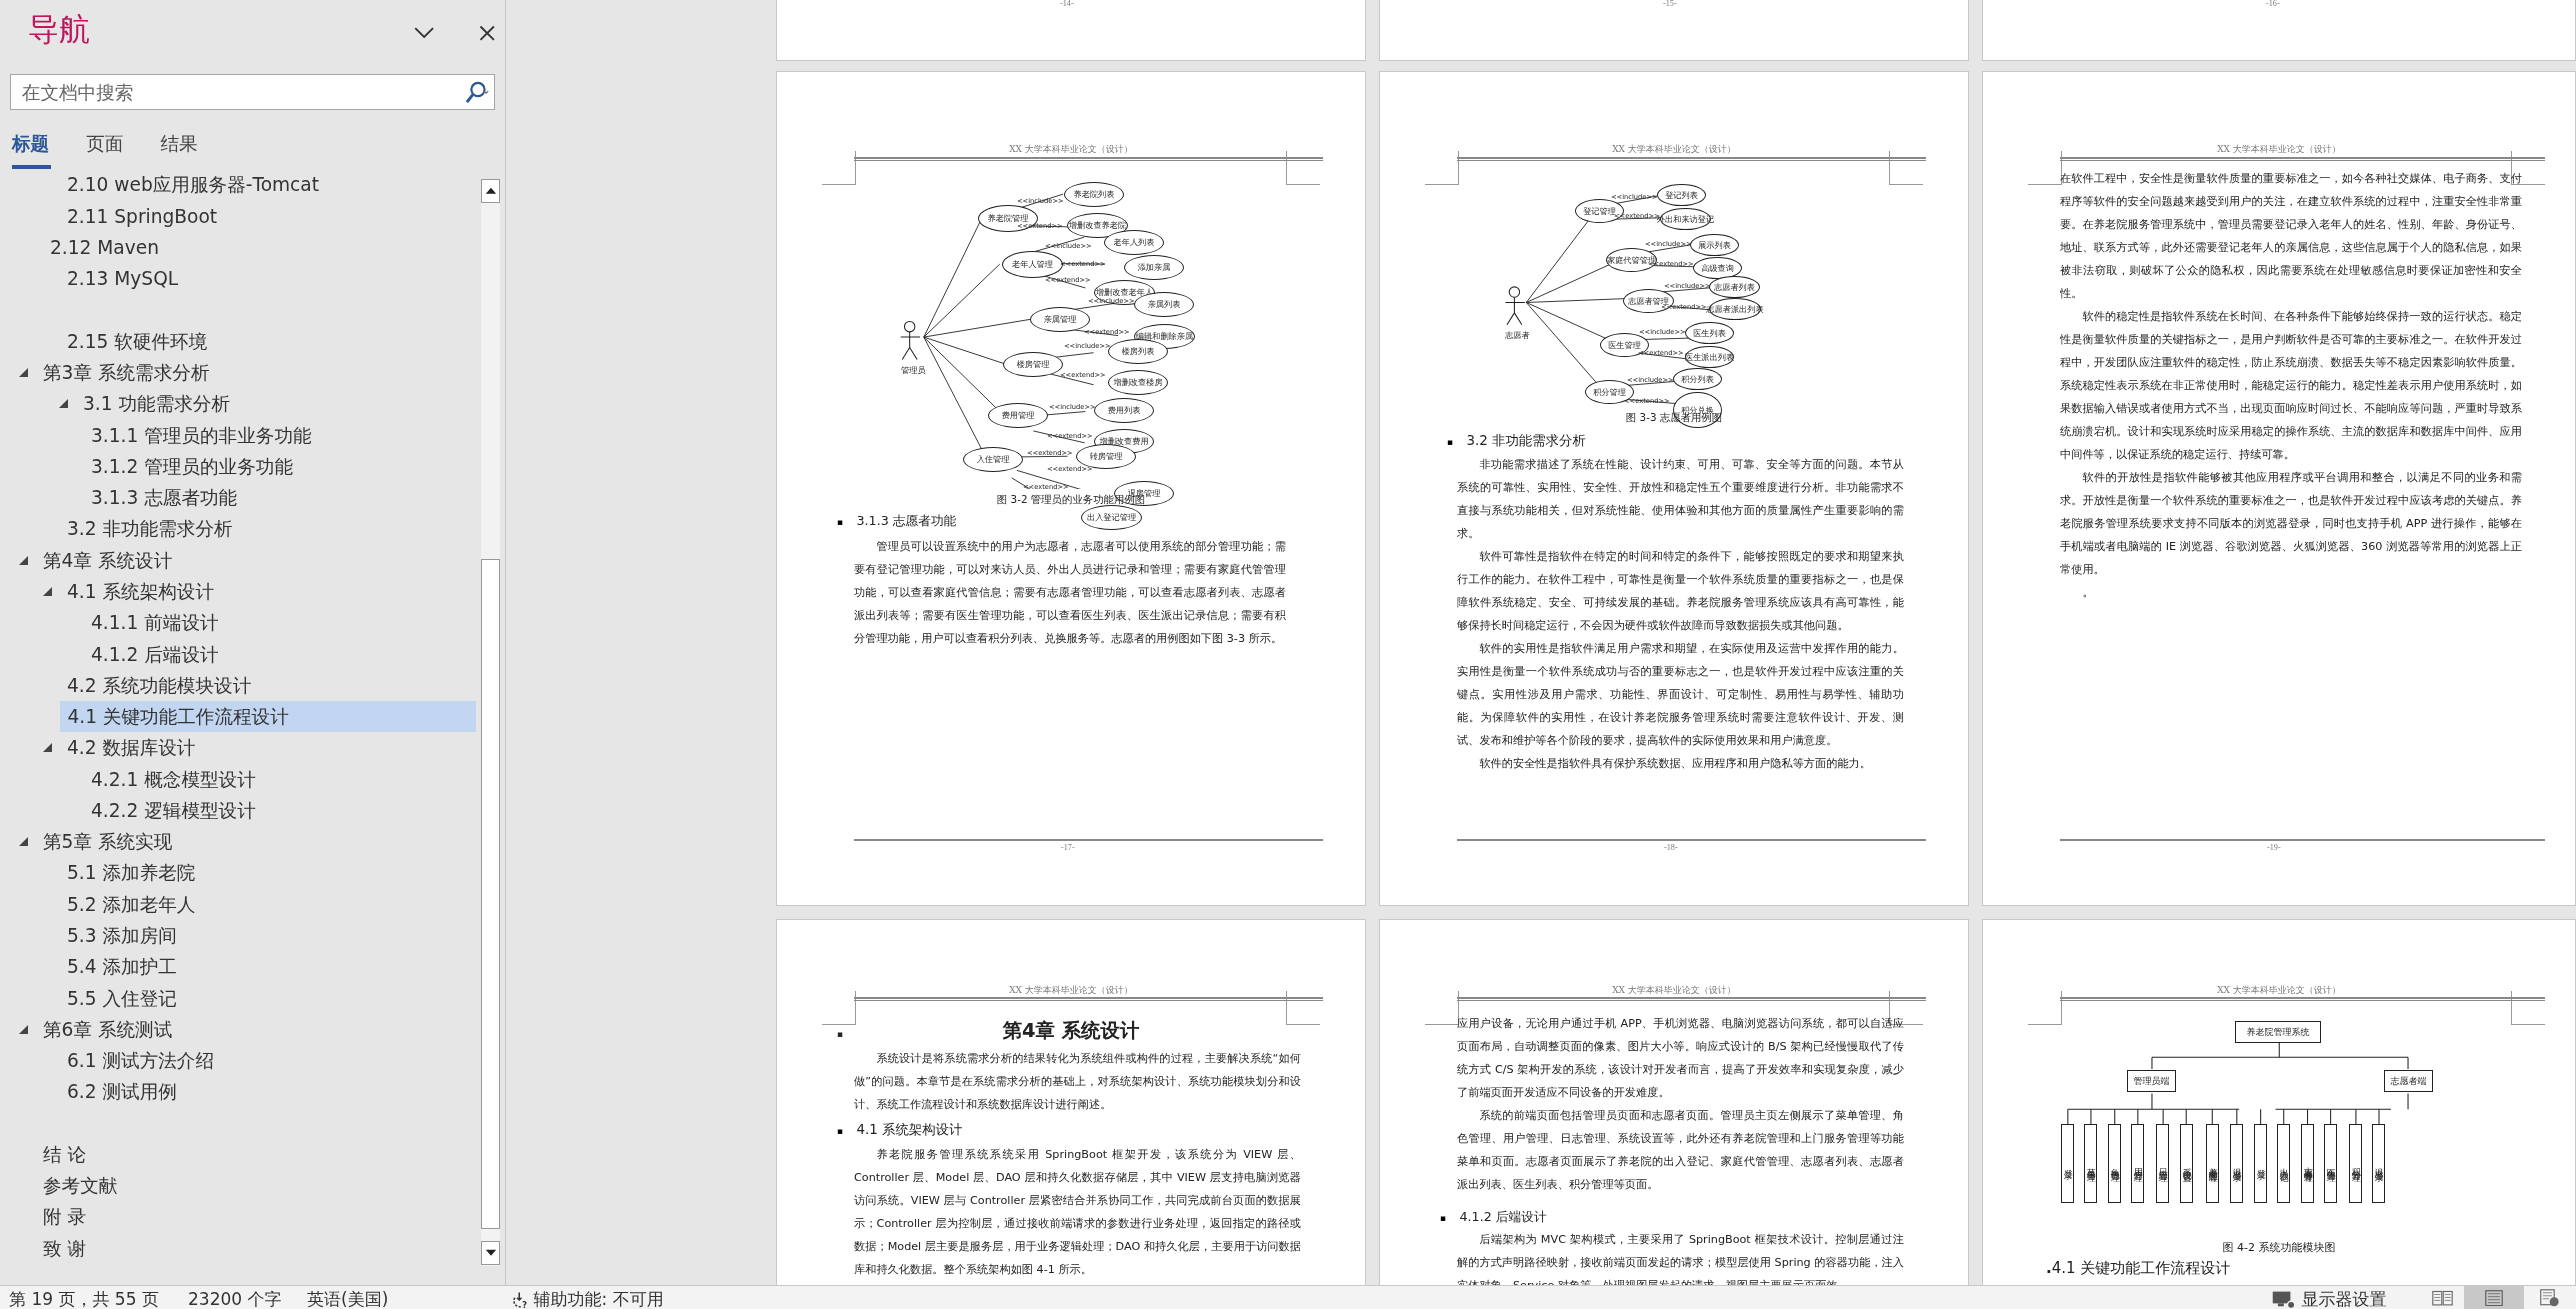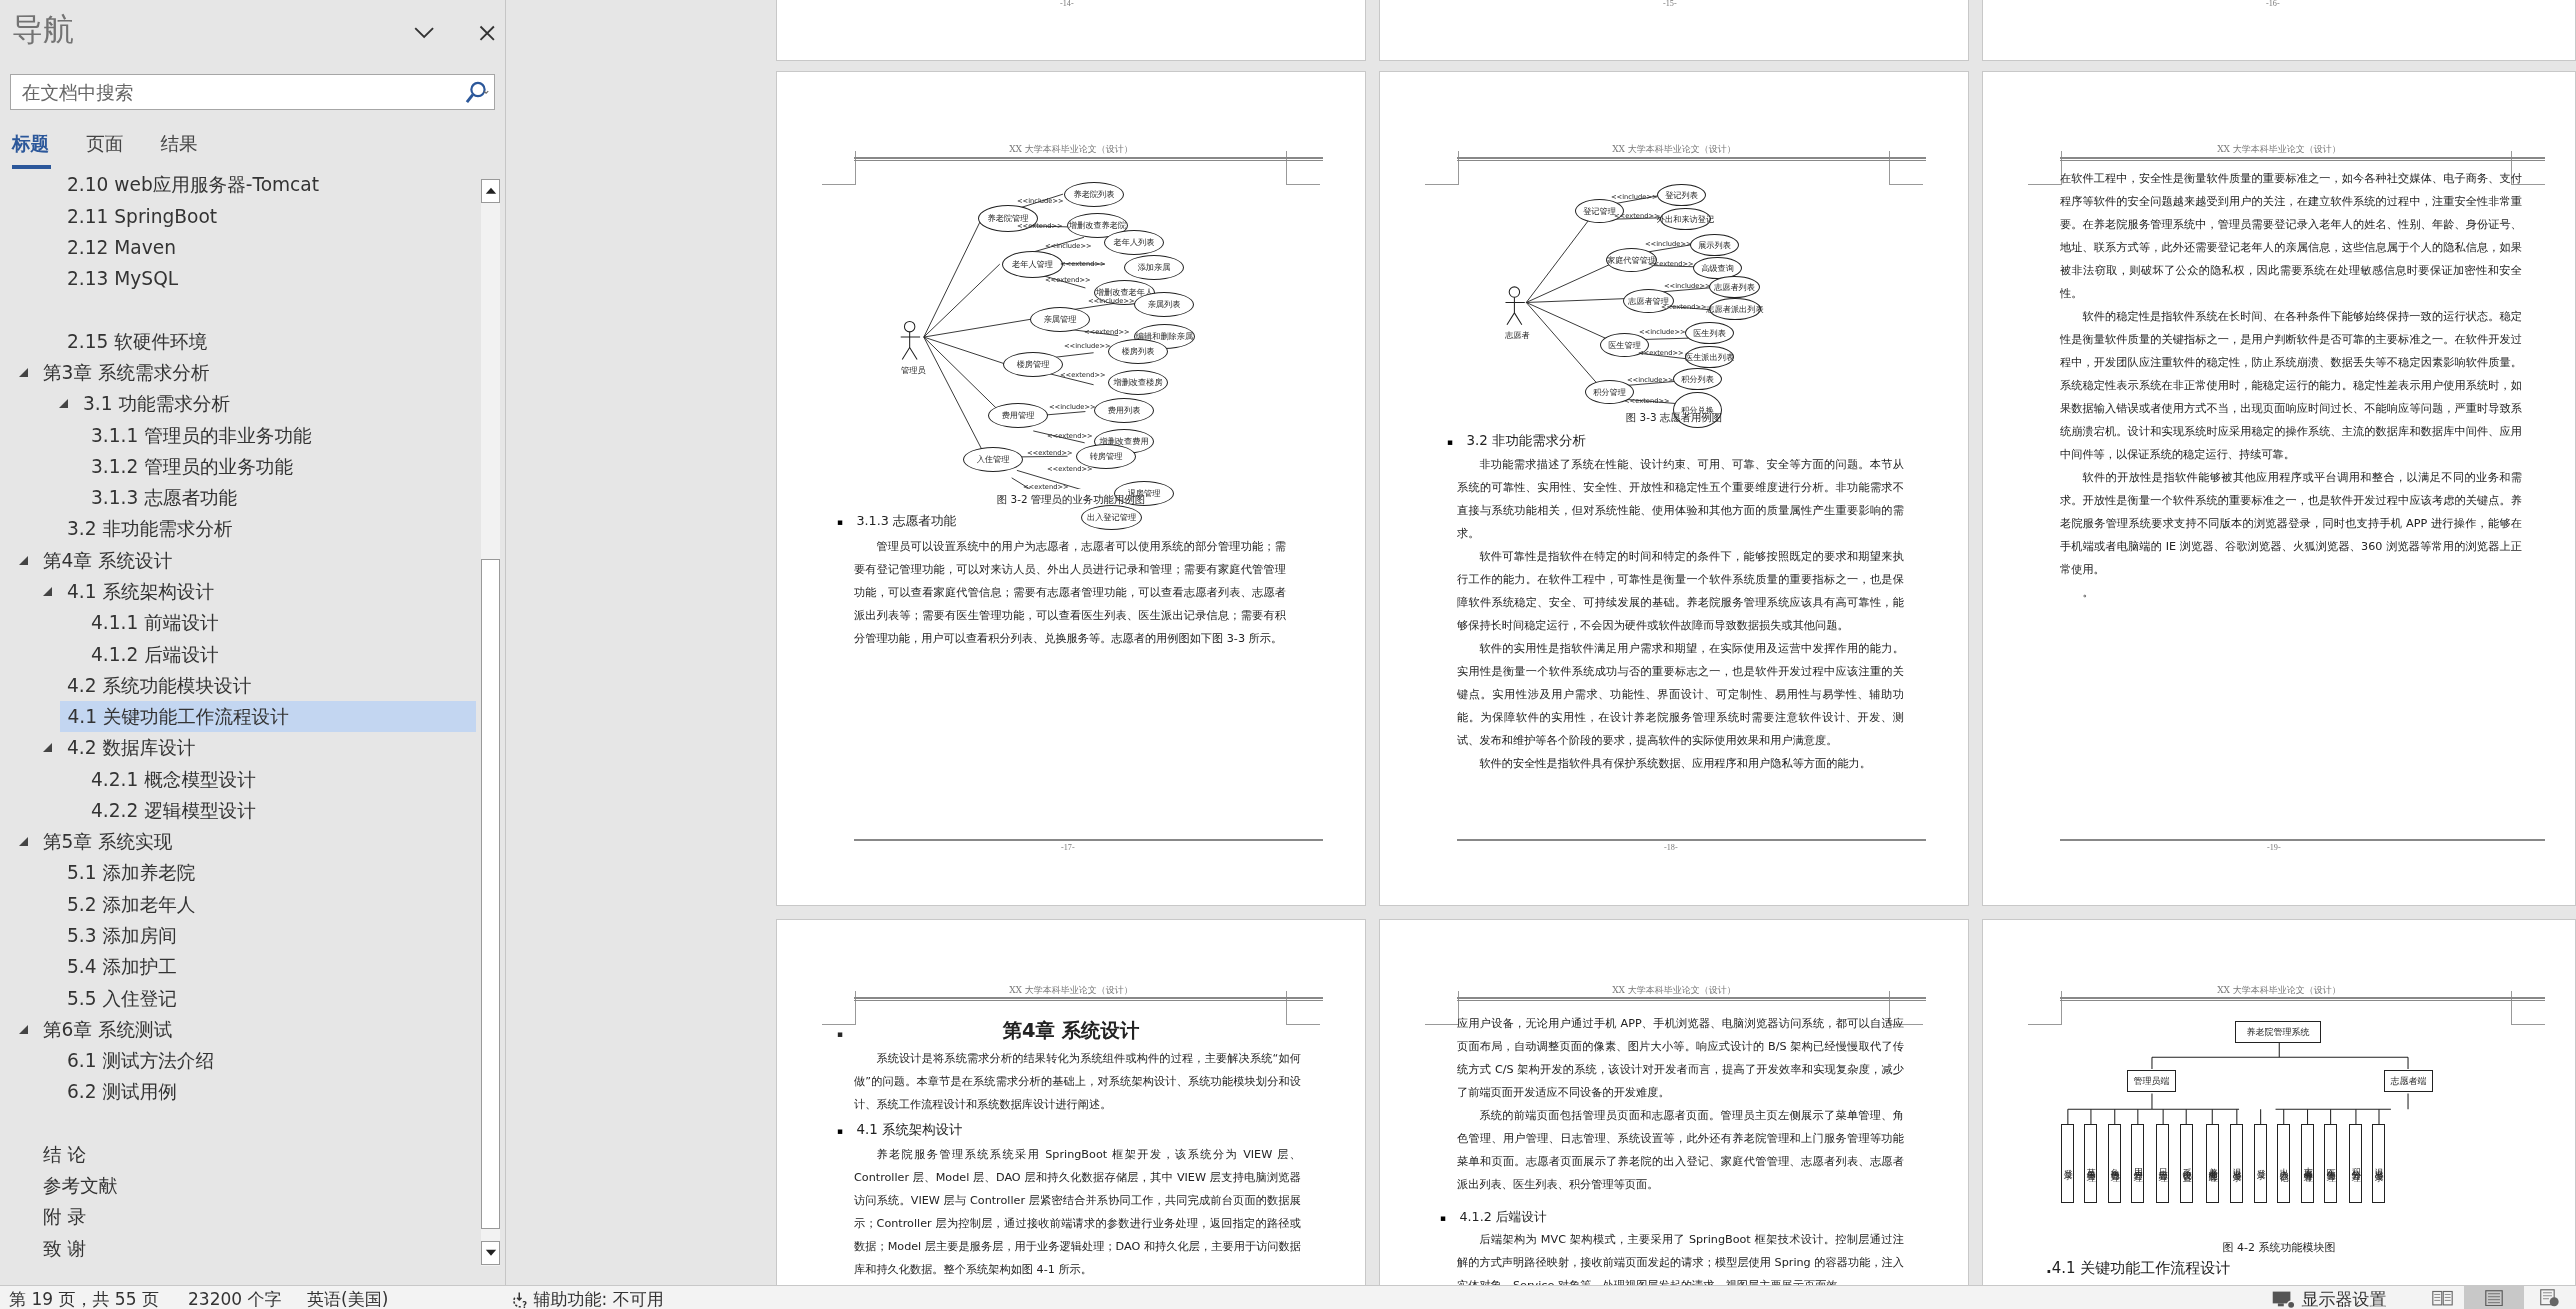--- a/index.html
+++ b/index.html
@@ -1,20 +1,20 @@
 <!DOCTYPE html>
 <html style="font-size:12px"><head>
 <meta charset="utf-8">
 <style>
 *{box-sizing:border-box;margin:0;padding:0}
 html,body{width:2576px;height:1310px;overflow:hidden;background:#e6e6e6;font-family:"DejaVu Sans","Liberation Sans",sans-serif;color:#262626}
 #app{position:relative;width:2576px;height:1310px}
 
 #nav{position:absolute;left:0;top:0;width:506px;height:1285px;background:#e6e6e6;border-right:1.5px solid #c6c6c6}
-.nav-title{position:absolute;left:12px;top:9px;font-size:31px;color:#737373}
+.nav-title{position:absolute;left:28px;top:9px;font-size:31px;color:#be185d}
 .nav-ctrl{position:absolute;top:16.4px;width:33px;height:33px;display:flex;align-items:center;justify-content:center;cursor:pointer}
 .search{position:absolute;left:10.4px;top:74px;width:485px;height:36px;background:#fff;border:1.5px solid #a6a6a6;display:flex;align-items:center}
 .search input{flex:1;border:none;outline:none;font-size:18.6px;padding-left:10.4px;color:#444;background:transparent;font-family:"DejaVu Sans",sans-serif}
 .search input::placeholder{color:#666}
 .search .sbtn{width:36px;height:33px;display:flex;align-items:center;justify-content:center}
 .tabs{position:absolute;left:12px;top:131px;display:flex;gap:37px}
 .tab{font-size:18.6px;color:#444;position:relative;padding-bottom:12px;cursor:pointer}
 .tab.active{color:#2b579a;font-weight:bold}
 .tab.active::after{content:"";position:absolute;left:0;bottom:0;width:39px;height:4.5px;background:#2b579a}
 .tree{position:absolute;left:0;top:171px;width:476px;height:1102px;overflow:hidden}
@@ -85,21 +85,21 @@
     </div>
 
     <div class="tree" id="tree">
         <div class="ti" style="top: -1.5px; left: 0px; width: 476px;">
           <span style="position: absolute; left: 67px;">2.10  web应用服务器-Tomcat</span>
         </div>
         <div class="ti" style="top: 30px; left: 0px; width: 476px;">
           <span style="position: absolute; left: 67px;">2.11  SpringBoot</span>
         </div>
         <div class="ti" style="top: 61px; left: 0px; width: 476px;">
-          <span style="position: absolute; left: 67px;">2.12  Maven</span>
+          <span style="position: absolute; left: 50px;">2.12  Maven</span>
         </div>
         <div class="ti" style="top: 92px; left: 0px; width: 476px;">
           <span style="position: absolute; left: 67px;">2.13  MySQL</span>
         </div>
         <div class="ti" style="top: 155px; left: 0px; width: 476px;">
           <span style="position: absolute; left: 67px;">2.15  软硬件环境</span>
         </div>
         <div class="ti" style="top: 186px; left: 0px; width: 476px;">
           <span class="tri" style="left: 19.4px; top: 11.2px;"></span>
           <span style="position: absolute; left: 43px;">第3章  系统需求分析</span>

